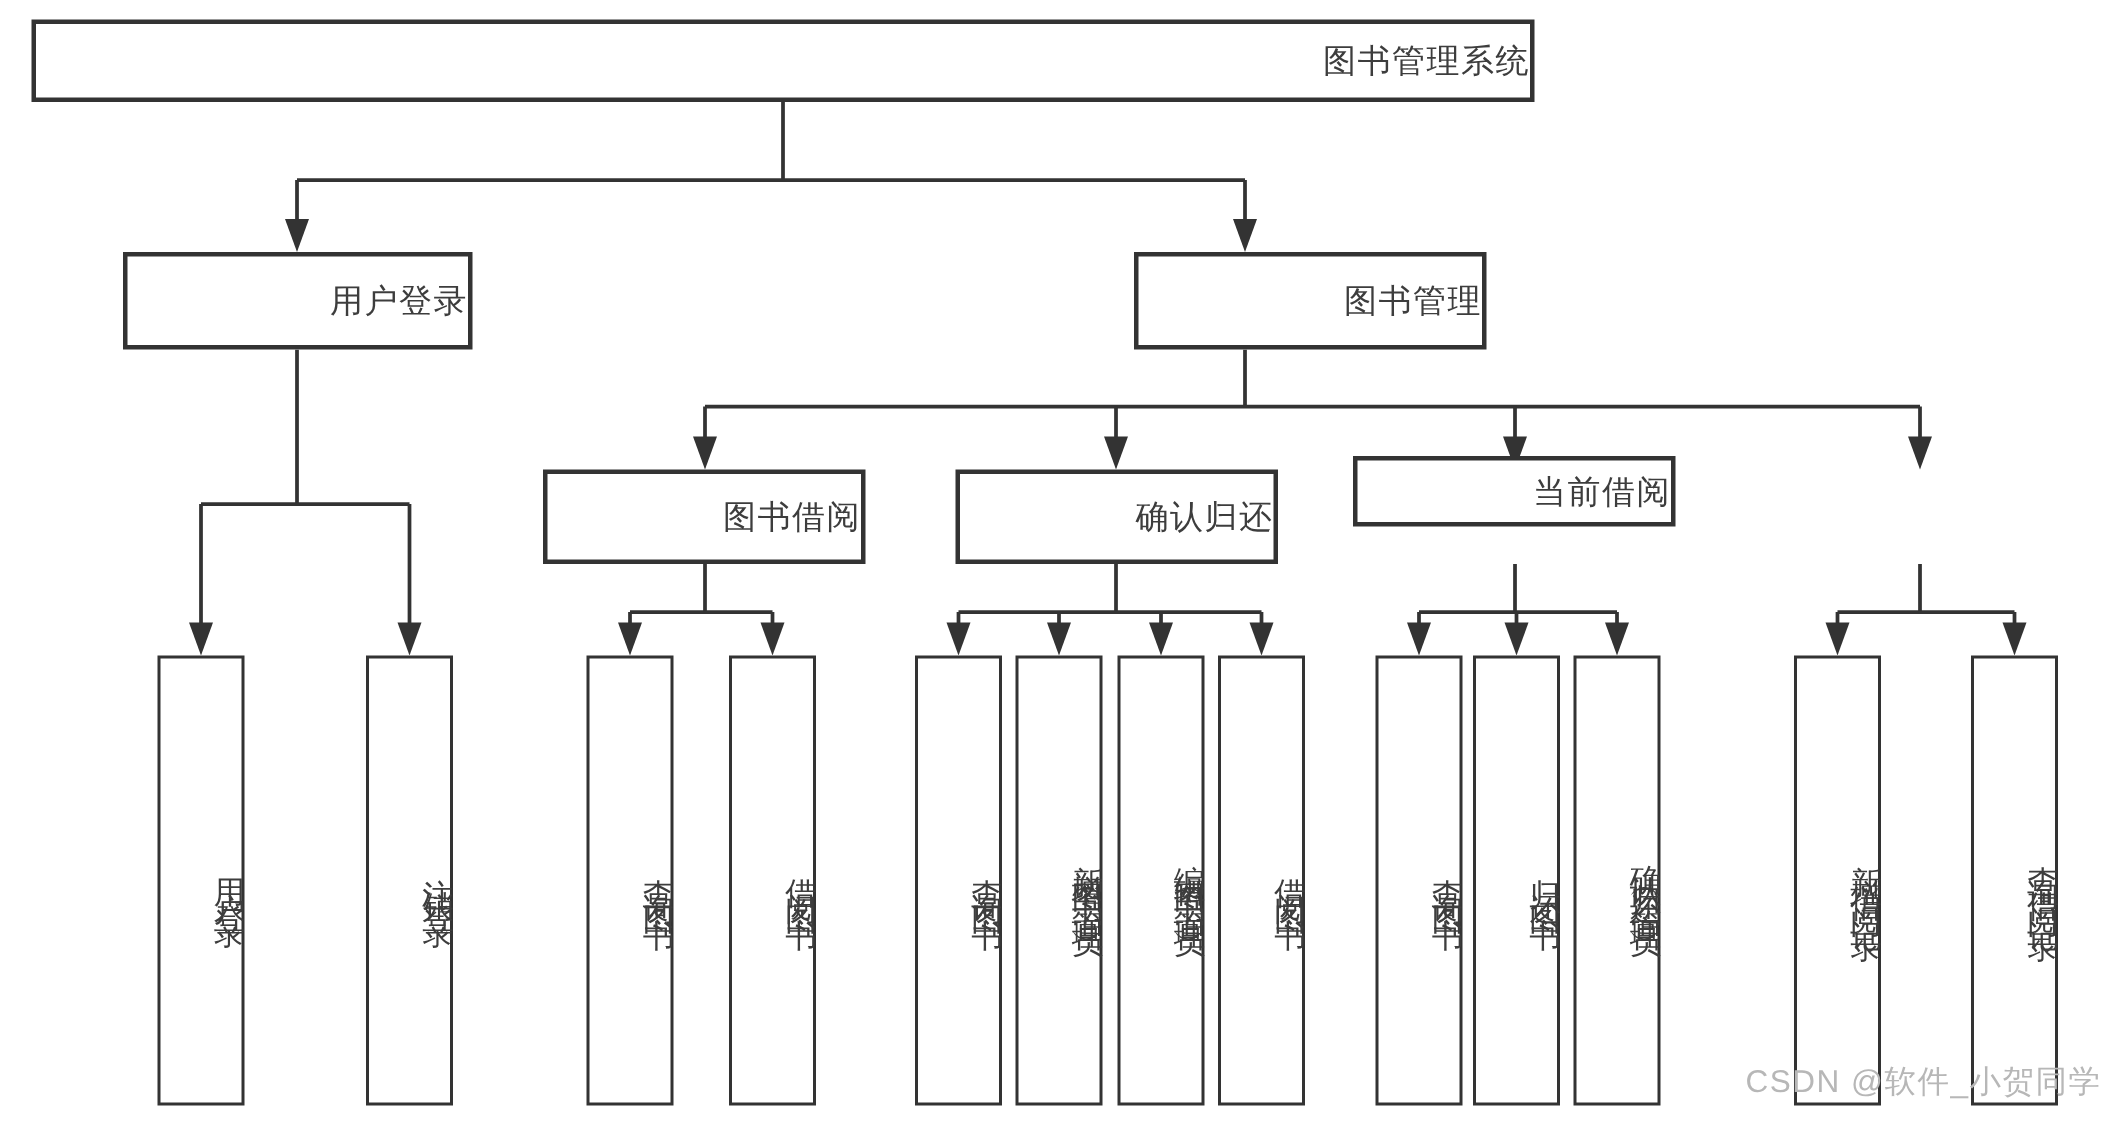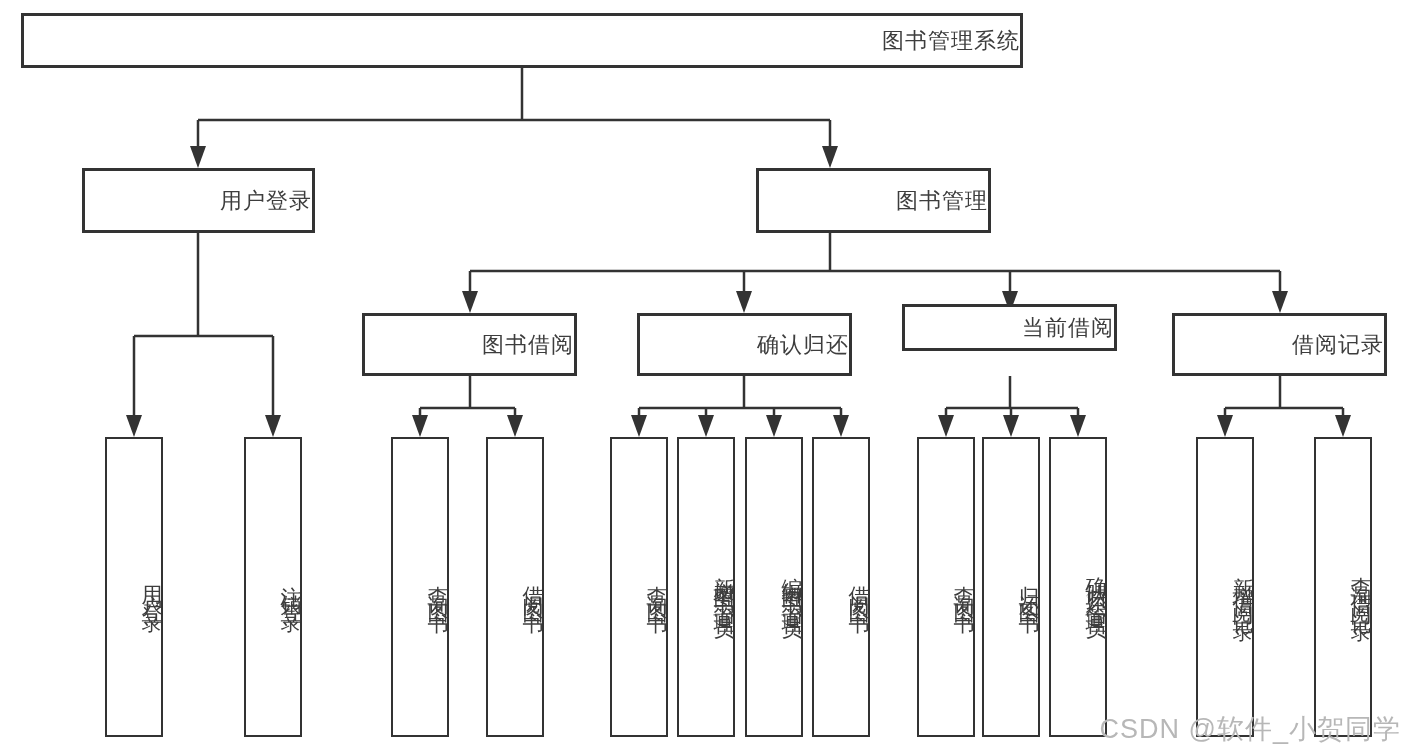--- a/index.html
+++ b/index.html
@@ -50,22 +50,22 @@
     line-height: 1;
     color: #3d3d3d;
     max-height: 292px;
   }
 
   .node.leaf.long .vlabel { letter-spacing: 6px; }
 
   .watermark {
     position: absolute;
     right: 4px;
-    bottom: 0;
-    font-size: 27px;
+    bottom: 12px;
+    font-size: 21px;
     color: #b7b7b7;
     z-index: 5;
     letter-spacing: 1px;
     white-space: nowrap;
   }
 </style>
 </head>
 <body>
 
 <div class="canvas">
@@ -156,23 +156,20 @@
 
   <div class="node header" style="left:362px; top:313px; width:215px; height:63px;">
     <span>图书借阅</span>
   </div>
   <div class="node header" style="left:637px; top:313px; width:215px; height:63px;">
     <span>确认归还</span>
   </div>
   <div class="node header" style="left:902px; top:304px; width:215px; height:47px;">
     <span>当前借阅</span>
   </div>
-  <div class="node header" style="left:1172px; top:313px; width:215px; height:63px;">
-    <span>借阅记录</span>
-  </div>
 
   <div class="node leaf" style="left:105px;">
     <span class="vlabel">用户登录</span>
   </div>
   <div class="node leaf" style="left:244px;">
     <span class="vlabel">注销登录</span>
   </div>
 
   <div class="node leaf" style="left:391px;">
     <span class="vlabel">查询图书</span>

